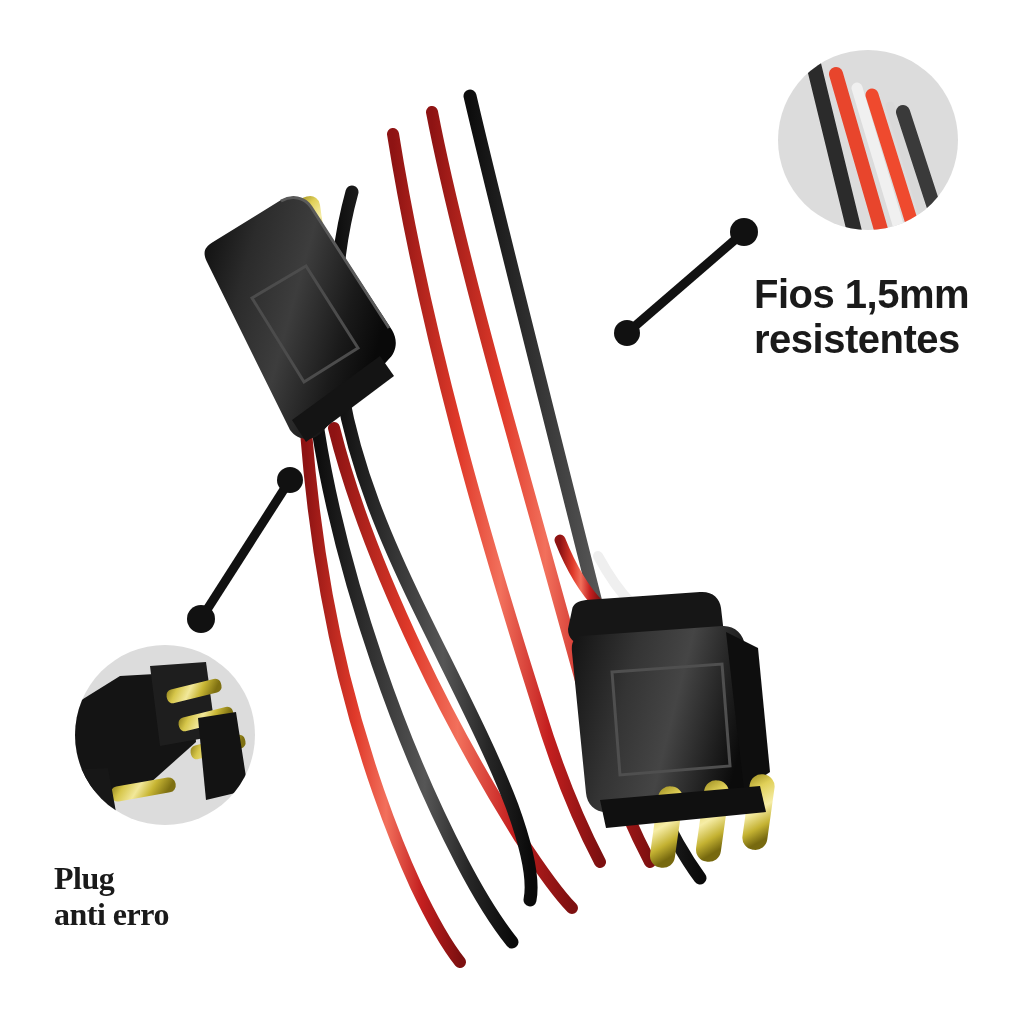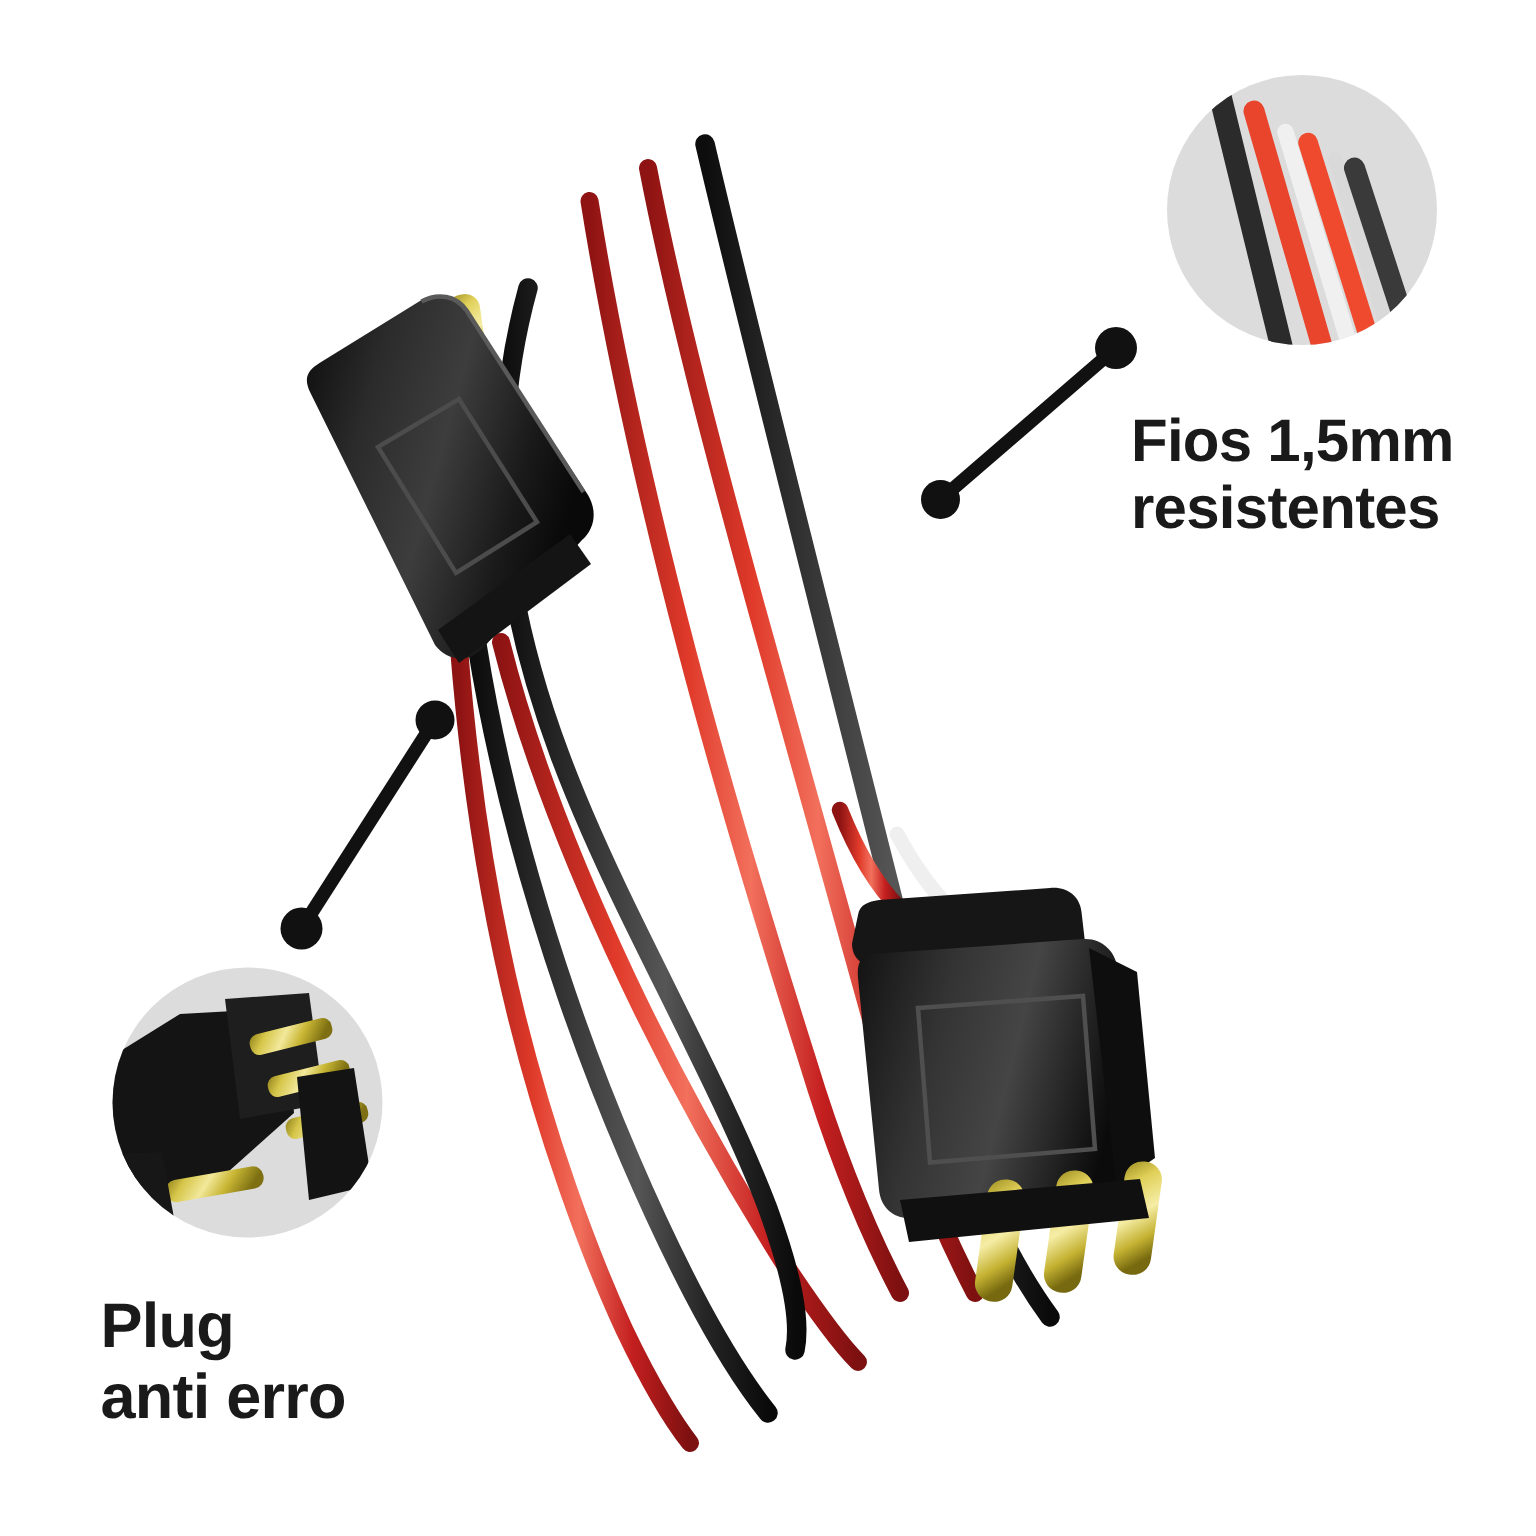--- a/index.html
+++ b/index.html
@@ -29,23 +29,24 @@
     letter-spacing: -0.5px;
     line-height: 1.13;
     white-space: pre;
   }
   #label-wires {
     left: 754px;
     top: 272px;
     font-size: 40px;
   }
   #label-plug {
-    left: 67px;
+    left: 54px;
     top: 860px;
-    font-size: 42px;
+    font-size: 32px;
+    font-family: Liberation Serif, serif;
   }
 </style>
 </head>
 <body>
 
 <div id="stage">
 
   <svg id="art" viewBox="0 0 1024 1024">
     <defs>
       <linearGradient id="gRed" x1="0" y1="0" x2="1" y2="0">

